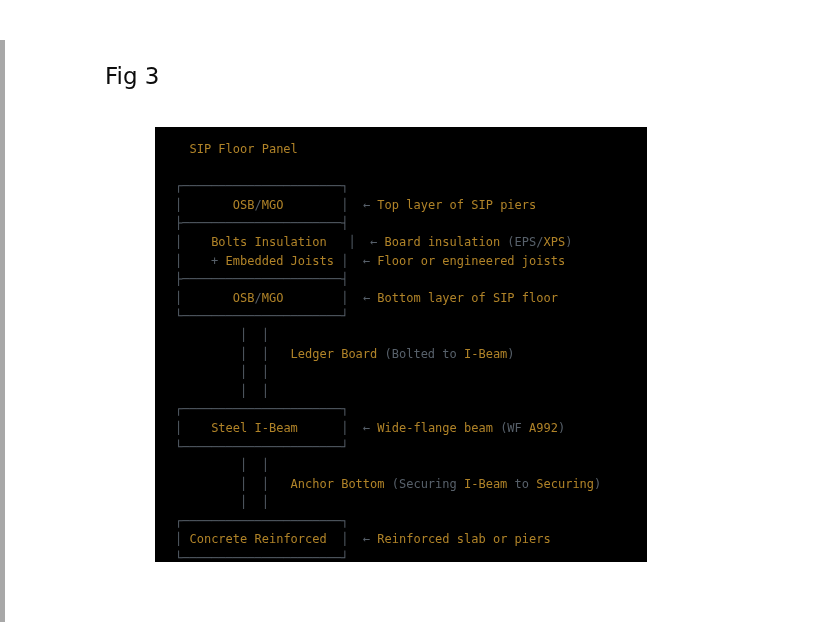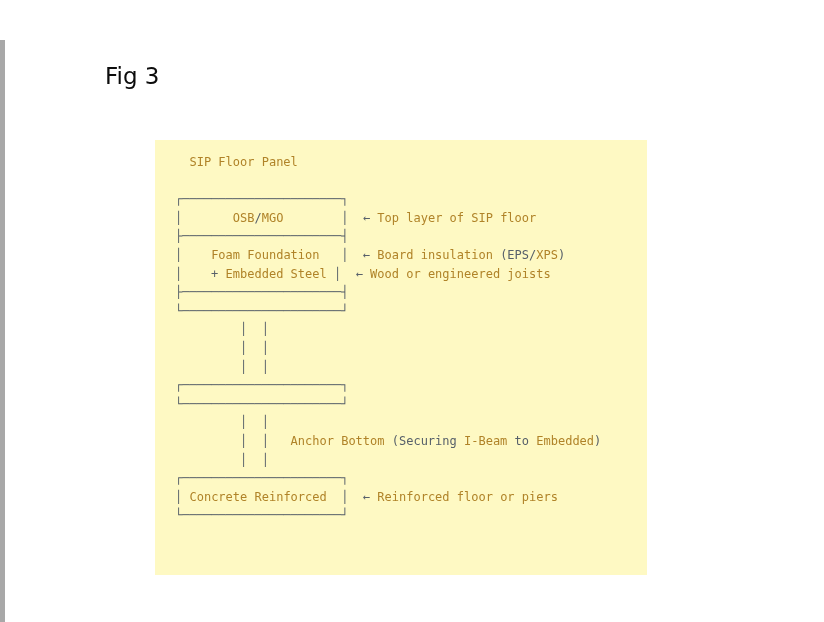--- a/index.html
+++ b/index.html
@@ -18,23 +18,23 @@
   .bottom-rule{
     position:absolute;left:5px;bottom:0;height:2px;right:0;
     background:#d9d9d9;
   }
   .fig-label{
     position:absolute;left:105px;top:22px;
     font-size:23px;line-height:28px;color:#0c0c0c;
     font-family:"DejaVu Sans", sans-serif;
   }
   .panel{
-    position:absolute;left:155px;top:100px;
+    position:absolute;left:155px;top:87px;
     width:492px;height:435px;
-    background:#fef9c3;
+    background:#000000;
     box-sizing:border-box;
     padding:13px 0 0 20px;
   }
   .ascii{
     font-family:"DejaVu Sans Mono", monospace;
     font-size:12px;
   }
   .dline{
     height:18.6px;
     line-height:18.6px;
@@ -49,33 +49,36 @@
 <body>
 
 <div id="stage">
   <div class="edge-strip"></div>
   <div class="fig-label">Fig 3</div>
   <div class="panel">
     <div class="ascii">
         <div class="dline"><span class="c-gold">  SIP Floor Panel</span></div>
         <div class="dline"></div>
         <div class="dline"><span class="c-gray">┌──────────────────────┐</span></div>
-        <div class="dline"><span class="c-gray">│</span><span class="c-gold">       OSB</span><span class="c-gray">/</span><span class="c-gold">MGO        </span><span class="c-gray">│  ← </span><span class="c-gold">Top layer of SIP floor</span></div>
+        <div class="dline"><span class="c-gray">│</span><span class="c-gold">       OSB</span><span class="c-gray">/</span><span class="c-gold">MGO        </span><span class="c-gray">│  ← </span><span class="c-gold">Top layer of SIP piers</span></div>
         <div class="dline"><span class="c-gray">├──────────────────────┤</span></div>
-        <div class="dline"><span class="c-gray">│</span><span class="c-gold">    Foam Foundation   </span><span class="c-gray">│  ← </span><span class="c-gold">Board insulation </span><span class="c-gray">(EPS/</span><span class="c-gold">XPS</span><span class="c-gray">)</span></div>
-        <div class="dline"><span class="c-gray">│    + </span><span class="c-gold">Embedded Steel</span><span class="c-gray"> │  ← </span><span class="c-gold">Wood or engineered joists</span></div>
+        <div class="dline"><span class="c-gray">│</span><span class="c-gold">    Bolts Insulation   </span><span class="c-gray">│  ← </span><span class="c-gold">Board insulation </span><span class="c-gray">(EPS/</span><span class="c-gold">XPS</span><span class="c-gray">)</span></div>
+        <div class="dline"><span class="c-gray">│    + </span><span class="c-gold">Embedded Joists</span><span class="c-gray"> │  ← </span><span class="c-gold">Floor or engineered joists</span></div>
         <div class="dline"><span class="c-gray">├──────────────────────┤</span></div>
+        <div class="dline"><span class="c-gray">│</span><span class="c-gold">       OSB</span><span class="c-gray">/</span><span class="c-gold">MGO        </span><span class="c-gray">│  ← </span><span class="c-gold">Bottom layer of SIP floor</span></div>
         <div class="dline"><span class="c-gray">└──────────────────────┘</span></div>
         <div class="dline"><span class="c-gray">         │  │</span></div>
+        <div class="dline"><span class="c-gray">         │  │   </span><span class="c-gold">Ledger Board </span><span class="c-gray">(Bolted to </span><span class="c-gold">I-Beam</span><span class="c-gray">)</span></div>
         <div class="dline"><span class="c-gray">         │  │</span></div>
         <div class="dline"><span class="c-gray">         │  │</span></div>
         <div class="dline"><span class="c-gray">┌──────────────────────┐</span></div>
+        <div class="dline"><span class="c-gray">│</span><span class="c-gold">    Steel I-Beam      </span><span class="c-gray">│  ← </span><span class="c-gold">Wide-flange beam </span><span class="c-gray">(WF </span><span class="c-gold">A992</span><span class="c-gray">)</span></div>
         <div class="dline"><span class="c-gray">└──────────────────────┘</span></div>
         <div class="dline"><span class="c-gray">         │  │</span></div>
-        <div class="dline"><span class="c-gray">         │  │   </span><span class="c-gold">Anchor Bottom </span><span class="c-gray">(Securing </span><span class="c-gold">I-Beam </span><span class="c-gray">to </span><span class="c-gold">Embedded</span><span class="c-gray">)</span></div>
+        <div class="dline"><span class="c-gray">         │  │   </span><span class="c-gold">Anchor Bottom </span><span class="c-gray">(Securing </span><span class="c-gold">I-Beam </span><span class="c-gray">to </span><span class="c-gold">Securing</span><span class="c-gray">)</span></div>
         <div class="dline"><span class="c-gray">         │  │</span></div>
         <div class="dline"><span class="c-gray">┌──────────────────────┐</span></div>
-        <div class="dline"><span class="c-gray">│</span><span class="c-gold"> Concrete Reinforced  </span><span class="c-gray">│  ← </span><span class="c-gold">Reinforced floor or piers</span></div>
+        <div class="dline"><span class="c-gray">│</span><span class="c-gold"> Concrete Reinforced  </span><span class="c-gray">│  ← </span><span class="c-gold">Reinforced slab or piers</span></div>
         <div class="dline"><span class="c-gray">└──────────────────────┘</span></div>
       </div>
   </div>
   <div class="bottom-rule"></div>
 </div>
 
 </body></html>

